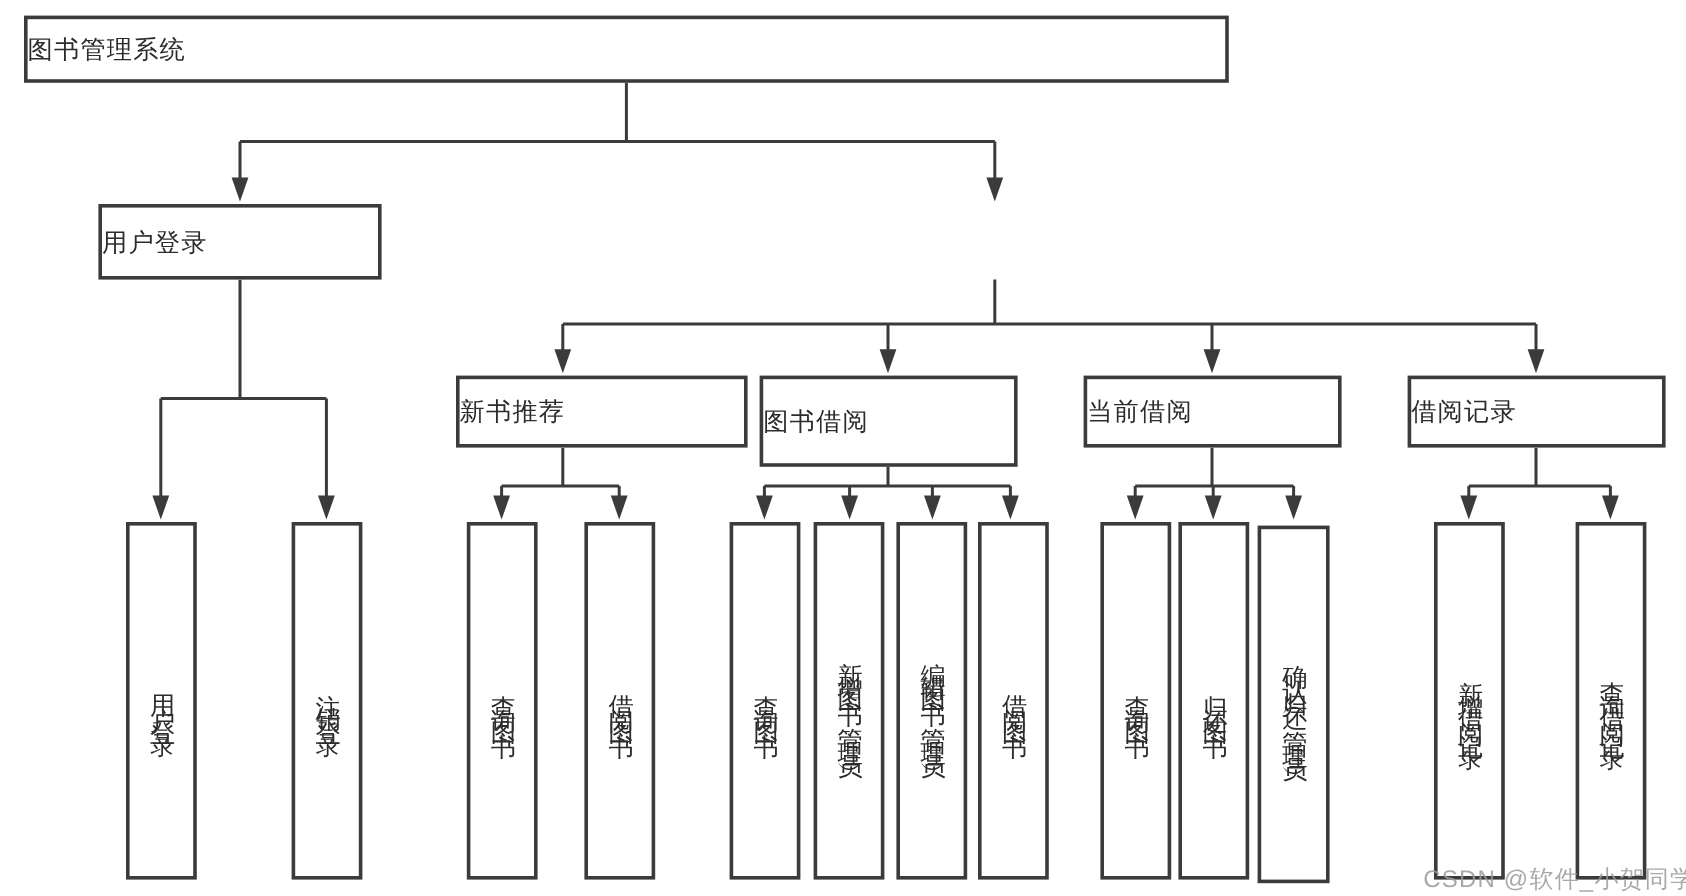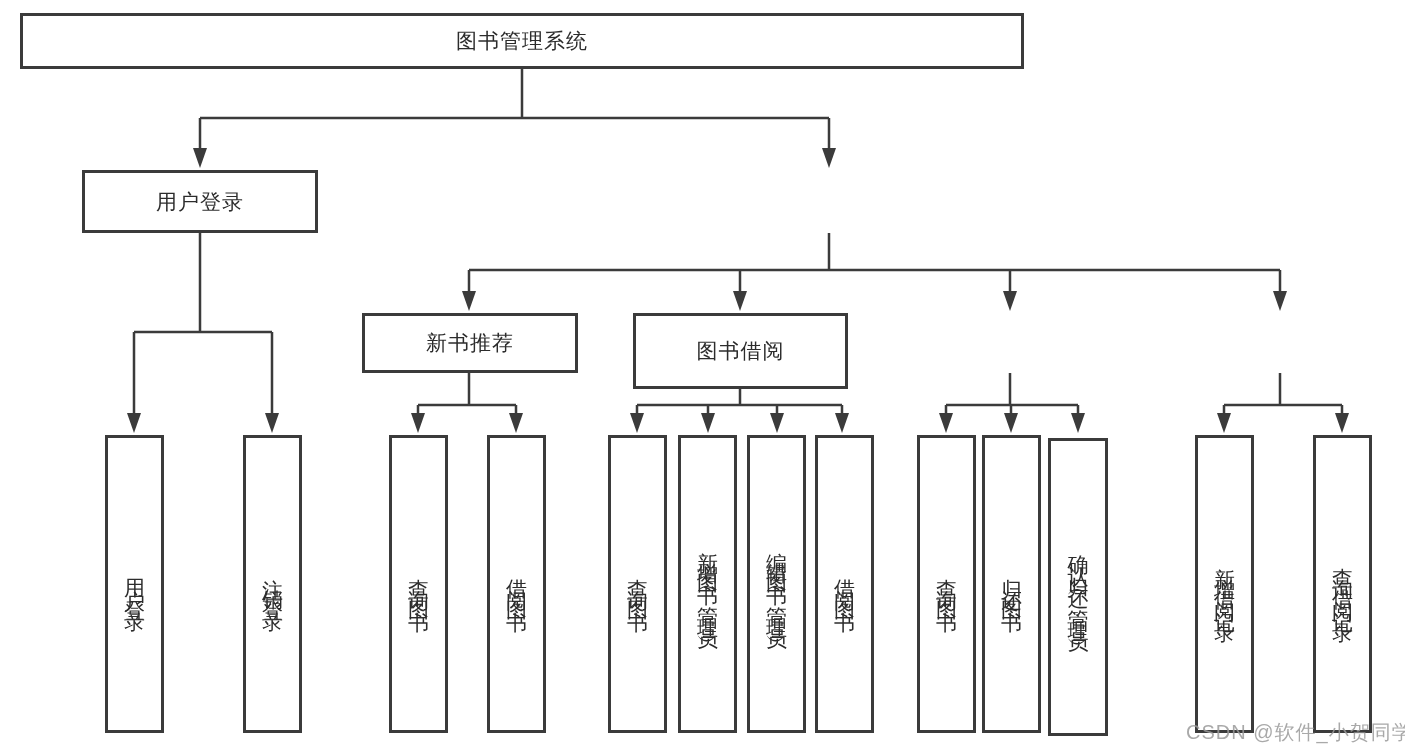--- a/index.html
+++ b/index.html
@@ -12,21 +12,21 @@
   body{
     width:1405px;height:747px;overflow:hidden;
     background:var(--background);
     font-family:"Liberation Sans","DejaVu Sans",sans-serif;
   }
   .stage{position:relative;width:1405px;height:747px;background:var(--background);}
   .connectors{position:absolute;left:0;top:0;z-index:0;color:var(--line);}
   .box{
     position:absolute;z-index:1;box-sizing:border-box;
     background:#ffffff;border:3px solid var(--line);
-    display:flex;align-items:center;justify-content:center;
+    display:flex;align-items:center;
     color:var(--text);font-size:21px;letter-spacing:1px;
   }
   .vbox{
     writing-mode:vertical-rl;text-orientation:mixed;
     letter-spacing:11px;font-size:21px;
     display:flex;align-items:center;justify-content:center;
   }
   .watermark{
     position:absolute;z-index:2;left:1186px;top:719px;
     font-size:20px;color:var(--watermark);opacity:.85;
@@ -97,25 +97,31 @@
   </svg>
 
   <div class="box" style="left:20px;top:13px;width:1004px;height:56px">
     <span>图书管理系统</span>
   </div>
 
   <div class="box" style="left:82px;top:170px;width:236px;height:63px">
     <span>用户登录</span>
   </div>
 
-  <div class="box" style="left:362px;top:313px;width:216px;height:60px">
+  <div class="box" style="left:380px;top:313px;width:243px;height:60px">
     <span>新书推荐</span>
   </div>
   <div class="box" style="left:633px;top:313px;width:215px;height:76px">
     <span>图书借阅</span>
+  </div>
+  <div class="box" style="left:903px;top:313px;width:215px;height:60px">
+    <span>当前借阅</span>
+  </div>
+  <div class="box" style="left:1173px;top:313px;width:215px;height:60px">
+    <span>借阅记录</span>
   </div>
 
   <div class="box vbox" style="left:105px;top:435px;width:59px;height:298px">
     <span>用户登录</span>
   </div>
   <div class="box vbox" style="left:243px;top:435px;width:59px;height:298px">
     <span>注销登录</span>
   </div>
 
   <div class="box vbox" style="left:389px;top:435px;width:59px;height:298px">

